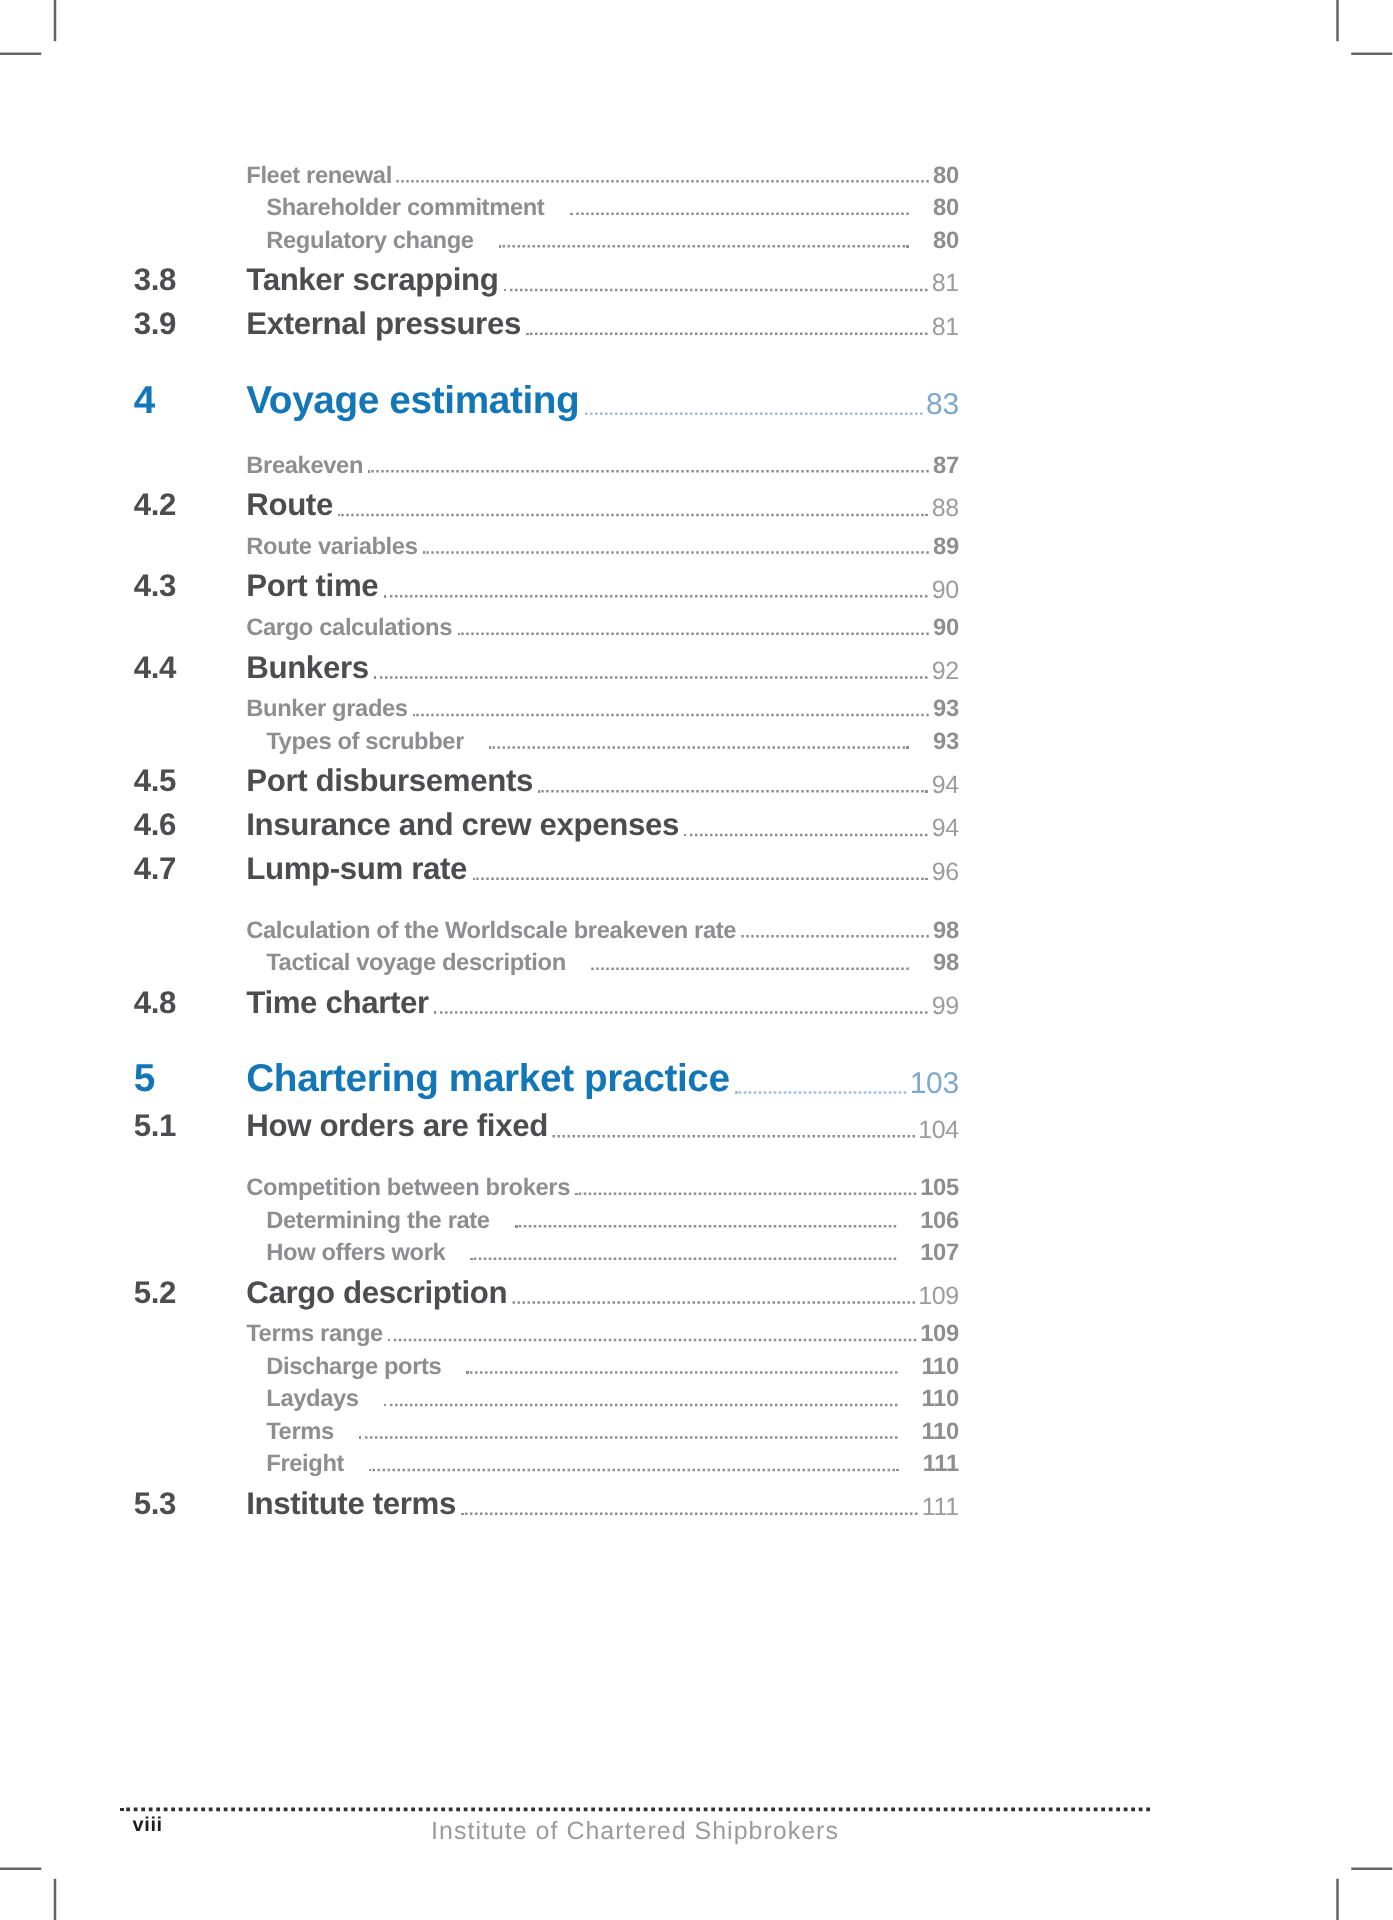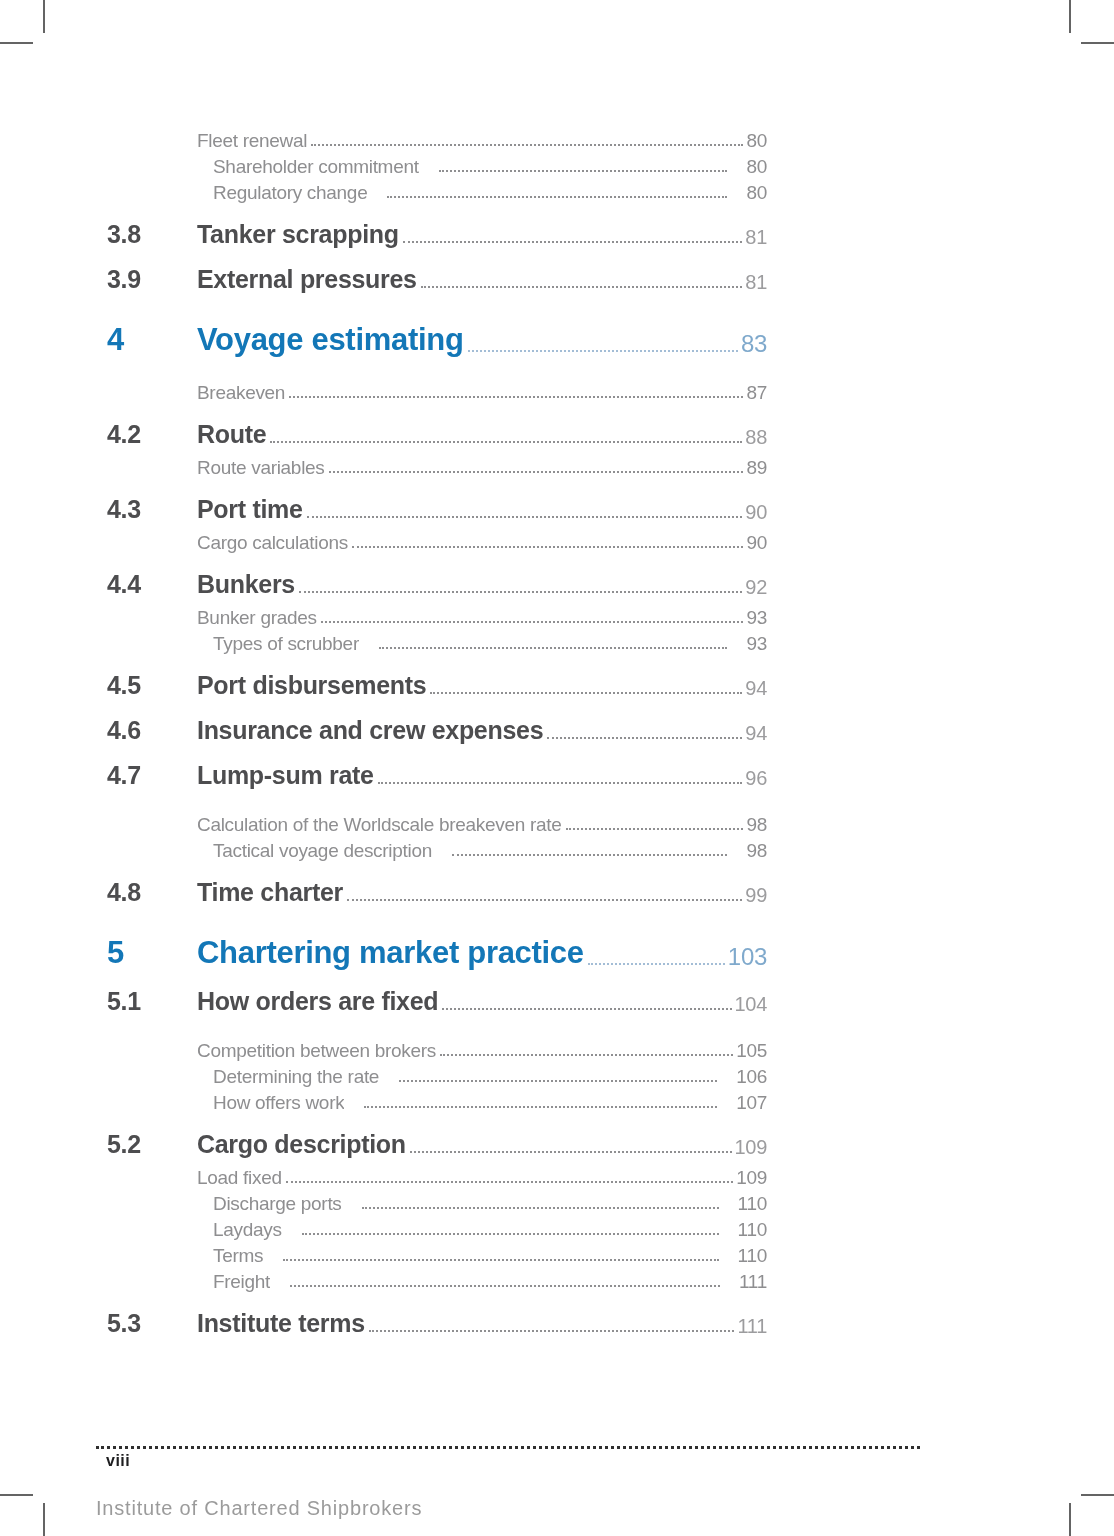--- a/index.html
+++ b/index.html
@@ -63,30 +63,30 @@
   }
   .row .page {
     flex: none;
     white-space: nowrap;
   }
 
   .row.sub {
     height: 26px;
     margin-top: 4px;
     font-size: 19px;
-    font-weight: normal;
+    font-weight: bold;
     color: var(--sub_text, #8e8e90);
   }
   .row.sub + .row.sub { margin-top: 0; gap: 16px; }
   .row.sub.spaced { margin-top: 20px; }
   .row.sub .page { font-size: 19px; color: var(--sub_text, #8e8e90); }
 
   .row.section {
     height: 31px;
-    margin-top: 14px;
+    margin-top: 4px;
     font-size: 25px;
     font-weight: bold;
     color: var(--heading_dark, #4d4d4f);
     align-items: flex-end;
   }
   .row.section .page {
     font-size: 20px;
     font-weight: normal;
     color: var(--page_number, #9c9c9e);
   }
@@ -123,26 +123,25 @@
     font-size: 16px;
     font-weight: bold;
     color: var(--footer_page, #1e1e20);
     letter-spacing: 0.5px;
   }
   .footer-pub {
     position: absolute;
     left: 96px;
     top: 1454px;
     width: 824px;
-    text-align: left;
+    text-align: center;
     font-size: 20px;
     font-weight: normal;
     color: var(--footer_text, #9b9b9b);
     letter-spacing: 0.8px;
-    margin-top: 43px;
   }
 </style>
 </head>
 <body>
 
 <div class="page">
 
   <div class="crop v tl-v"></div>
   <div class="crop h tl-h"></div>
   <div class="crop v tr-v"></div>
@@ -304,21 +303,21 @@
     <span class="page">107</span>
   </div>
       <div class="row section">
     <span class="num">5.2</span>
     <span class="label">Cargo description</span>
     <span class="leader"></span>
     <span class="page">109</span>
   </div>
       <div class="row sub">
     <span class="num"></span>
-    <span class="label">Load fixed</span>
+    <span class="label">Terms range</span>
     <span class="leader"></span>
     <span class="page">109</span>
   </div>
       <div class="row sub">
     <span class="num"></span>
     <span class="label">Discharge ports</span>
     <span class="leader"></span>
     <span class="page">110</span>
   </div>
       <div class="row sub">

